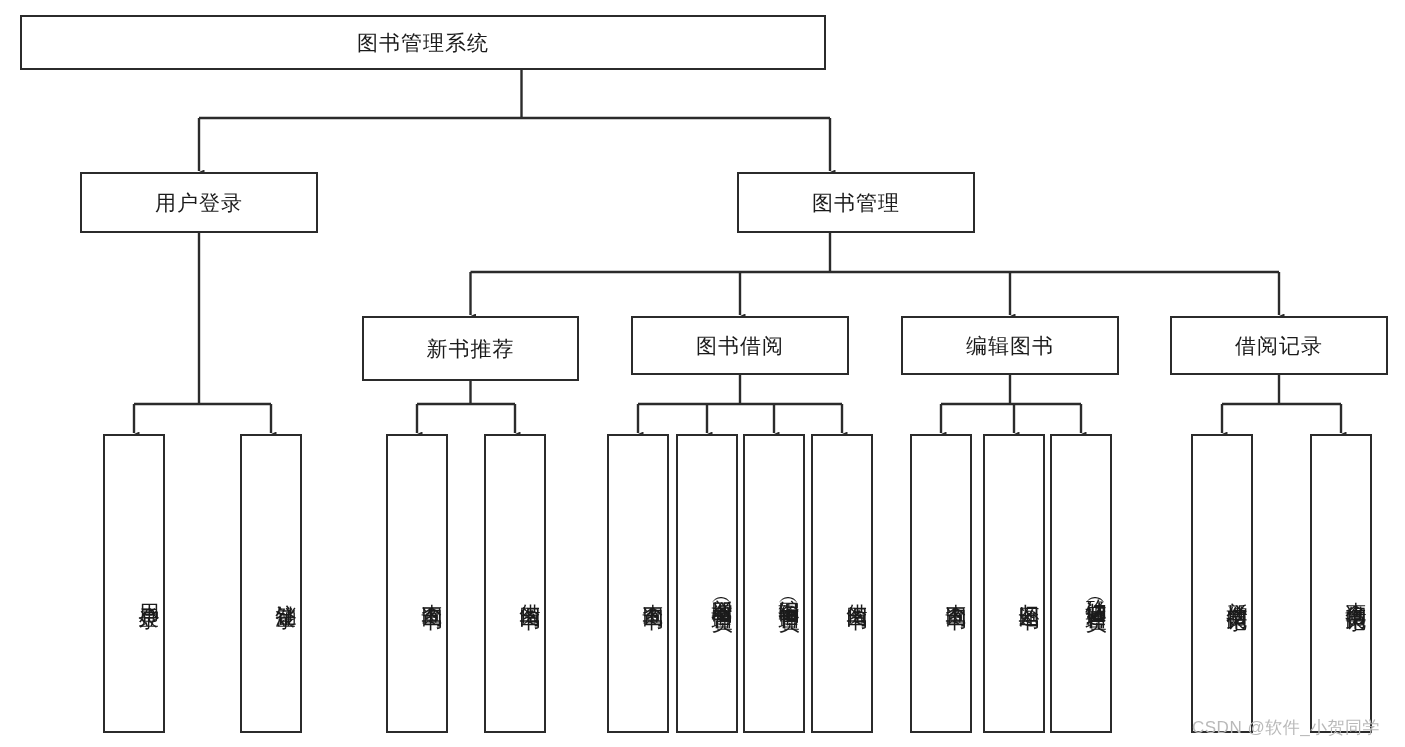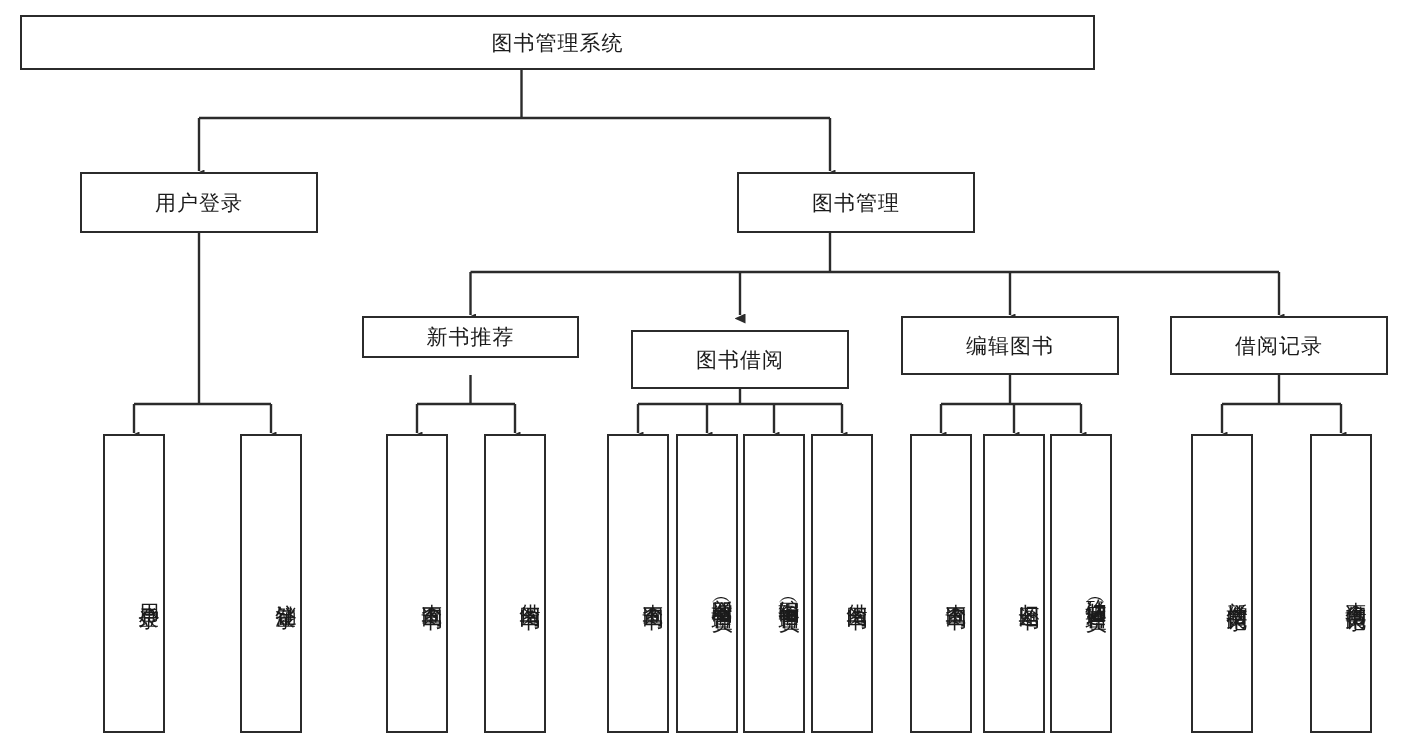--- a/index.html
+++ b/index.html
@@ -106,33 +106,33 @@
         <line x1="1014" y1="404" x2="1014" y2="433" marker-end="url(#arrowhead)"></line>
         <line x1="1081" y1="404" x2="1081" y2="433" marker-end="url(#arrowhead)"></line>
         <line x1="1279" y1="375" x2="1279" y2="404"></line>
         <line x1="1222" y1="404" x2="1341" y2="404"></line>
         <line x1="1222" y1="404" x2="1222" y2="433" marker-end="url(#arrowhead)"></line>
         <line x1="1341" y1="404" x2="1341" y2="433" marker-end="url(#arrowhead)"></line>
       </g>
   </svg>
 
   <div id="node-layer">
-      <div class="node horiz" style="left: 20px; top: 15px; width: 1075px; height: 55px; border-color: rgb(43, 43, 43); background: rgb(255, 255, 255); color: rgb(27, 27, 27); justify-content: center;">
+      <div class="node horiz" style="left: 20px; top: 15px; width: 806px; height: 55px; border-color: rgb(43, 43, 43); background: rgb(255, 255, 255); color: rgb(27, 27, 27); justify-content: center;">
         <span class="node-label">图书管理系统</span>
       </div>
       <div class="node horiz" style="left: 80px; top: 172px; width: 238px; height: 61px; border-color: rgb(43, 43, 43); background: rgb(255, 255, 255); color: rgb(27, 27, 27);">
         <span class="node-label">用户登录</span>
       </div>
       <div class="node horiz" style="left: 737px; top: 172px; width: 238px; height: 61px; border-color: rgb(43, 43, 43); background: rgb(255, 255, 255); color: rgb(27, 27, 27);">
         <span class="node-label">图书管理</span>
       </div>
-      <div class="node horiz" style="left: 362px; top: 316px; width: 217px; height: 42px; border-color: rgb(43, 43, 43); background: rgb(255, 255, 255); color: rgb(27, 27, 27);">
+      <div class="node horiz" style="left: 362px; top: 316px; width: 217px; height: 65px; border-color: rgb(43, 43, 43); background: rgb(255, 255, 255); color: rgb(27, 27, 27);">
         <span class="node-label">新书推荐</span>
       </div>
-      <div class="node horiz" style="left: 631px; top: 316px; width: 218px; height: 59px; border-color: rgb(43, 43, 43); background: rgb(255, 255, 255); color: rgb(27, 27, 27); margin-top: 14px;">
+      <div class="node horiz" style="left: 631px; top: 316px; width: 218px; height: 59px; border-color: rgb(43, 43, 43); background: rgb(255, 255, 255); color: rgb(27, 27, 27);">
         <span class="node-label">图书借阅</span>
       </div>
       <div class="node horiz" style="left: 901px; top: 316px; width: 218px; height: 59px; border-color: rgb(43, 43, 43); background: rgb(255, 255, 255); color: rgb(27, 27, 27);">
         <span class="node-label">编辑图书</span>
       </div>
       <div class="node horiz" style="left: 1170px; top: 316px; width: 218px; height: 59px; border-color: rgb(43, 43, 43); background: rgb(255, 255, 255); color: rgb(27, 27, 27);">
         <span class="node-label">借阅记录</span>
       </div>
       <div class="node vert" style="left: 103px; top: 434px; width: 62px; height: 299px; border-color: rgb(43, 43, 43); background: rgb(255, 255, 255); color: rgb(27, 27, 27);">
         <span class="node-label">用户登录</span>
@@ -168,14 +168,15 @@
         <span class="node-label">确认归还（管理员）</span>
       </div>
       <div class="node vert" style="left: 1191px; top: 434px; width: 62px; height: 299px; border-color: rgb(43, 43, 43); background: rgb(255, 255, 255); color: rgb(27, 27, 27);">
         <span class="node-label">新增借阅记录</span>
       </div>
       <div class="node vert" style="left: 1310px; top: 434px; width: 62px; height: 299px; border-color: rgb(43, 43, 43); background: rgb(255, 255, 255); color: rgb(27, 27, 27);">
         <span class="node-label">查询借阅记录</span>
       </div>
     </div>
 
+  <div class="watermark" style="left: 1192px; top: 716px; color: rgb(185, 185, 185);">CSDN @软件_小贺同学</div>
 
 </div>
 
 </body></html>

